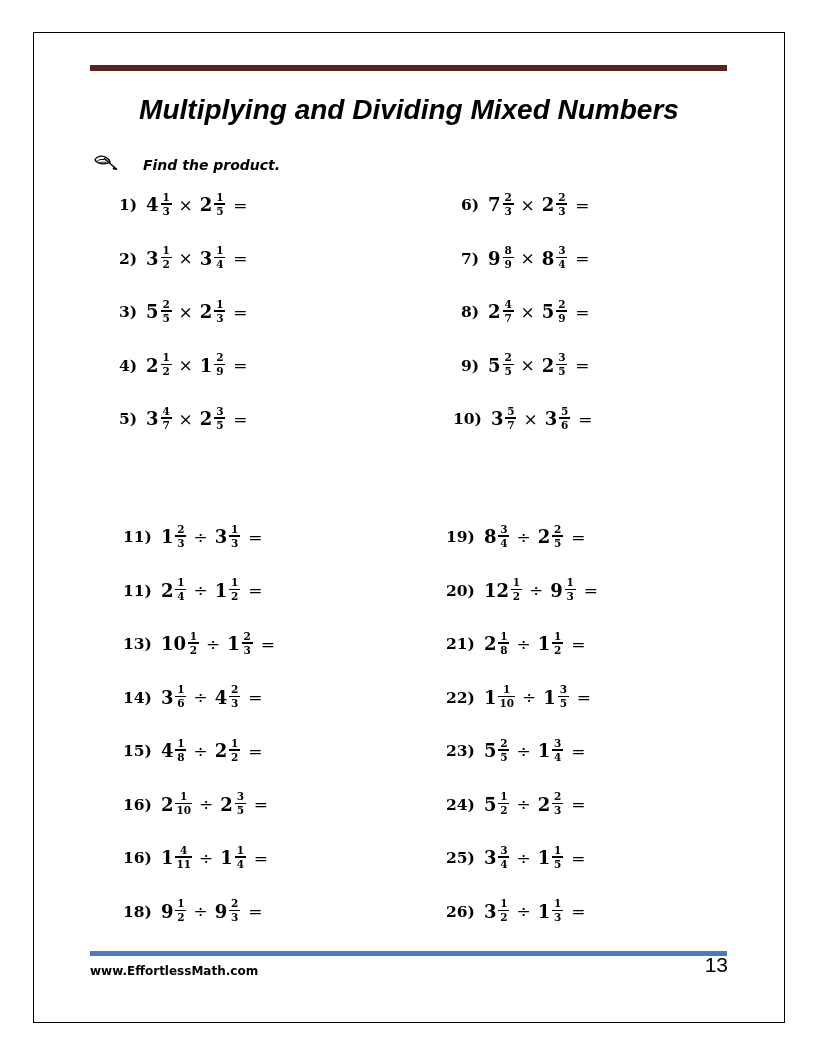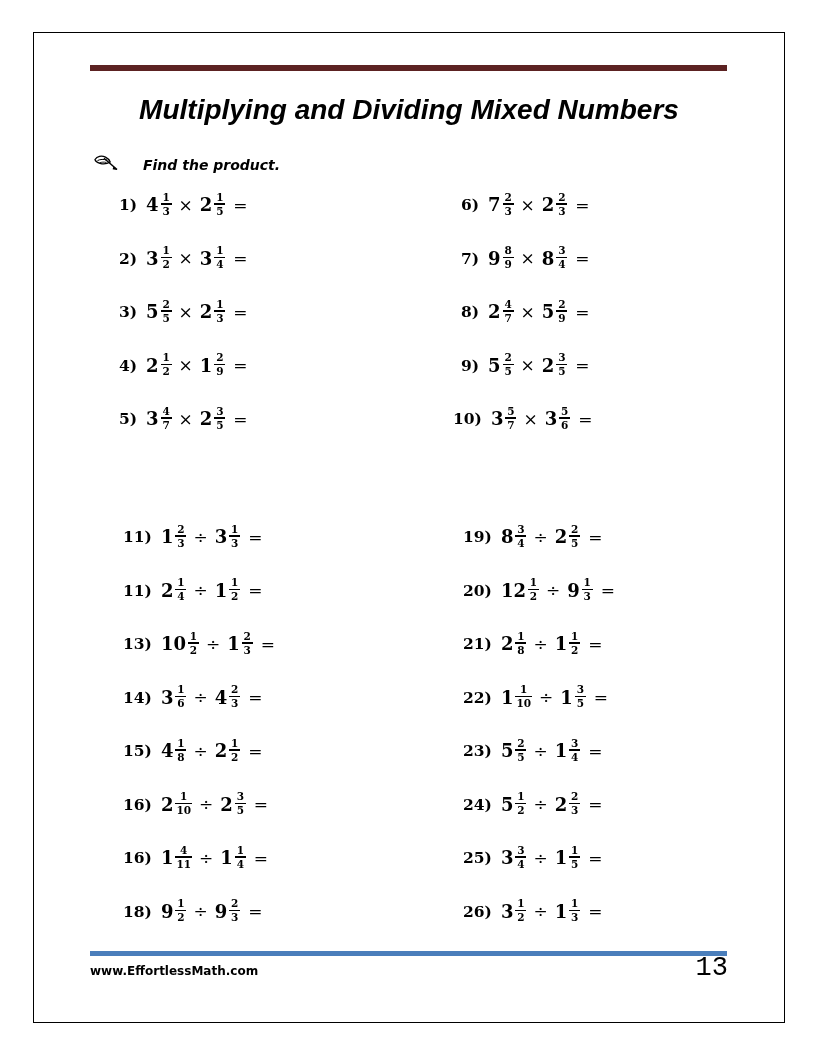--- a/index.html
+++ b/index.html
@@ -114,21 +114,21 @@
     display: flex;
     align-items: center;
     font-family: "DejaVu Serif", serif;
     font-size: 17px;
     color: #000000;
     white-space: nowrap;
   }
   .prob-left  { left: 78px; }
   .prob-right { left: 420px; }
   .problems-div .prob-left  { left: 90px; }
-  .problems-div .prob-right { left: 430px; }
+  .problems-div .prob-right { left: 413px; }
 
   .prob-num {
     font-family: "DejaVu Serif", serif;
     font-size: 15.5px;
     font-weight: bold;
     min-width: 26px;
     text-align: right;
     margin-right: 9px;
   }
 
@@ -195,22 +195,22 @@
     top: 932px;
     font-family: "DejaVu Sans", sans-serif;
     font-weight: bold;
     font-size: 12px;
     color: #000000;
   }
   .footer-page {
     position: absolute;
     right: 57px;
     top: 921px;
-    font-family: Liberation Mono, monospace;
-    font-size: 27px;
+    font-family: Liberation Sans, sans-serif;
+    font-size: 21px;
     color: #000000;
   }
 </style>
 </head>
 <body>
 
 <div class="page-border"></div>
 
 <div class="sheet">
 

